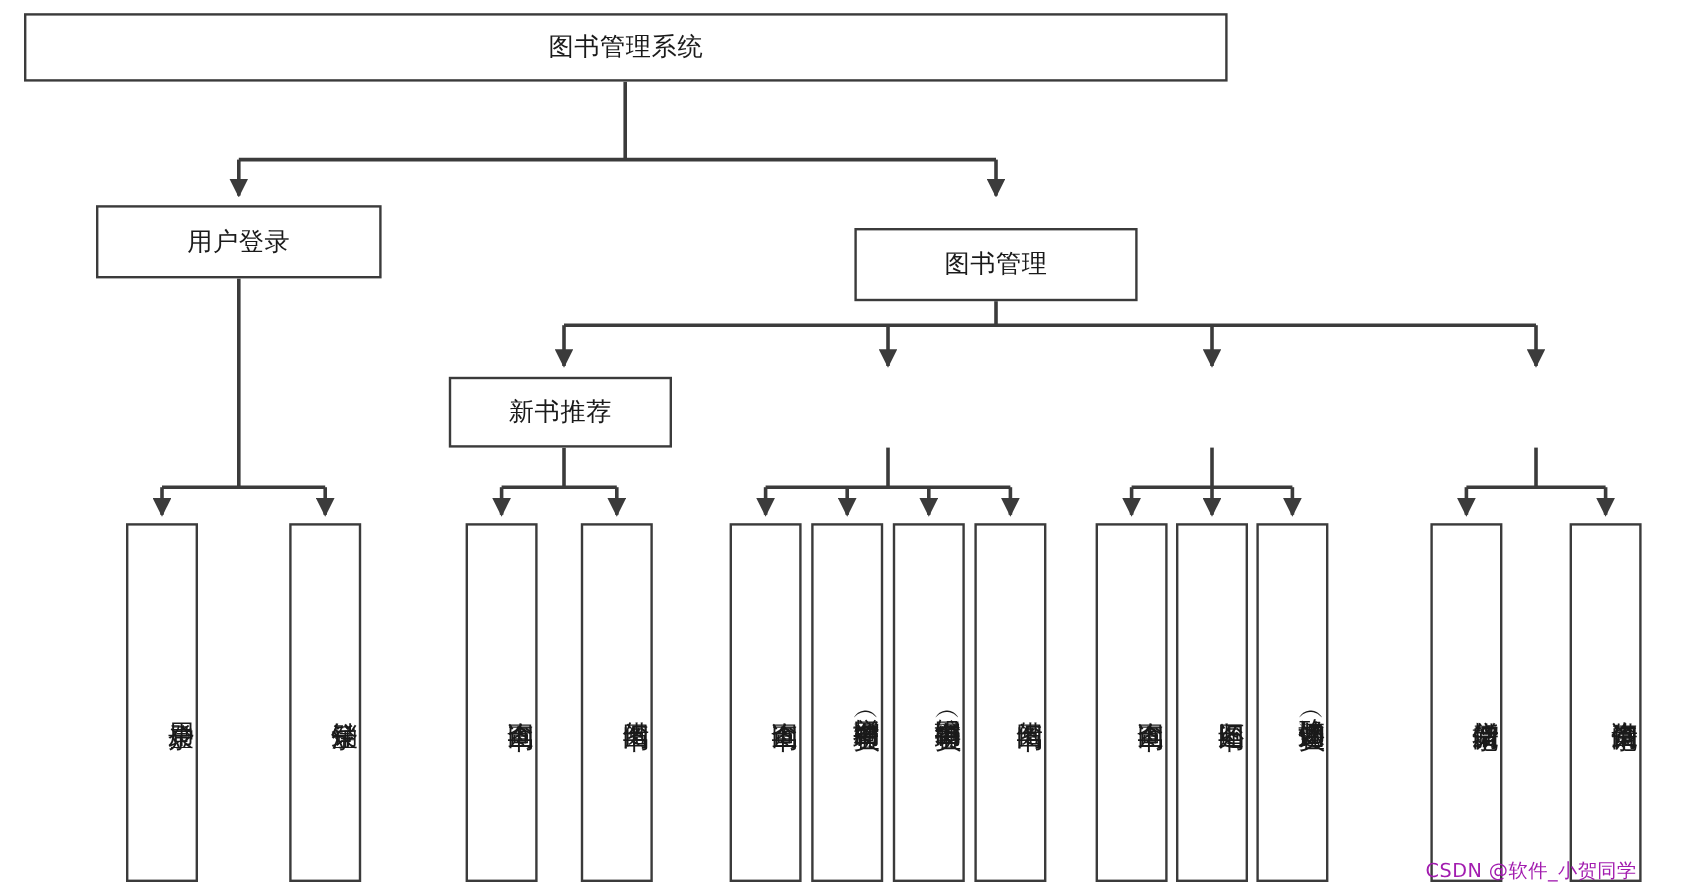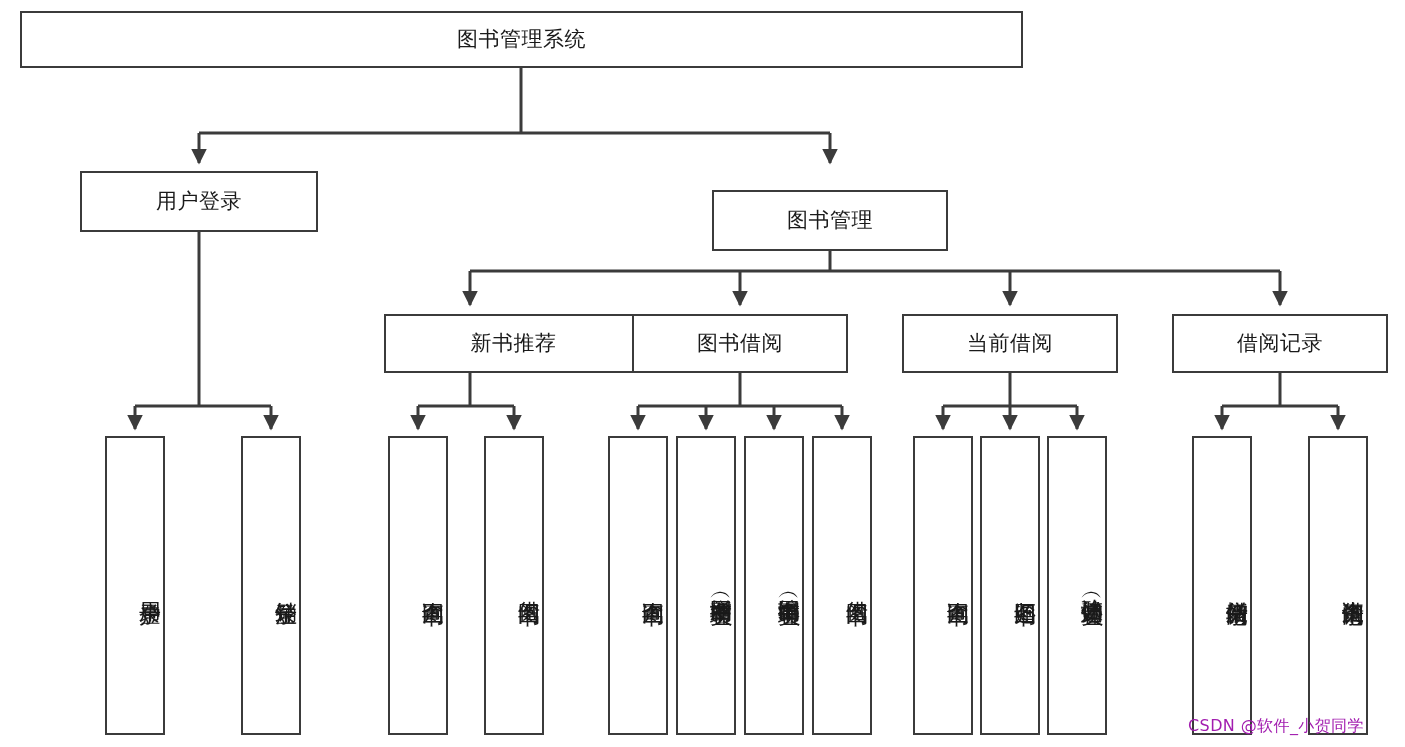--- a/index.html
+++ b/index.html
@@ -121,24 +121,21 @@
       <path d="M 1222 406 L 1222 429" marker-end="url(#arrow)"></path>
       <path d="M 1338 406 L 1338 429" marker-end="url(#arrow)"></path>
     </g>
   </svg>
 
   <div class="node node-h node-root" style="left:20px; top:11px; width:1003px; height:57px;">图书管理系统</div>
 
   <div class="node node-h" style="left:80px; top:171px; width:238px; height:61px;">用户登录</div>
   <div class="node node-h" style="left:712px; top:171px; width:236px; height:61px;margin-top:19px;">图书管理</div>
 
-  <div class="node node-h" style="left:384px; top:314px; width:259px; height:59px;">新书推荐</div>
-  <div class="node node-h" style="left:632px; top:314px; width:216px; height:59px;">图书借阅</div>
-  <div class="node node-h" style="left:902px; top:314px; width:216px; height:59px;">当前借阅</div>
-  <div class="node node-h" style="left:1172px; top:314px; width:216px; height:59px;">借阅记录</div>
+  <div class="node node-h" style="left:374px; top:314px; width:186px; height:59px;">新书推荐</div>
 
   <div class="node node-v" style="left:105px; top:436px; width:60px; height:299px;">
     <span>用户登录</span>
   </div>
   <div class="node node-v" style="left:241px; top:436px; width:60px; height:299px;">
     <span>注销登录</span>
   </div>
 
   <div class="node node-v" style="left:388px; top:436px; width:60px; height:299px;">
     <span>查询图书</span>

